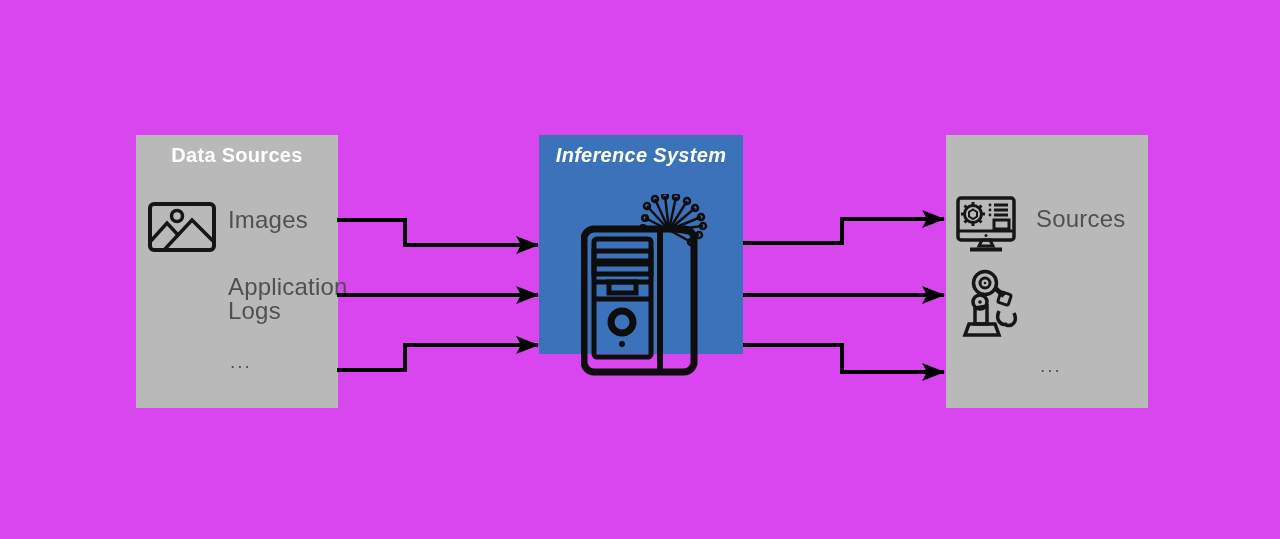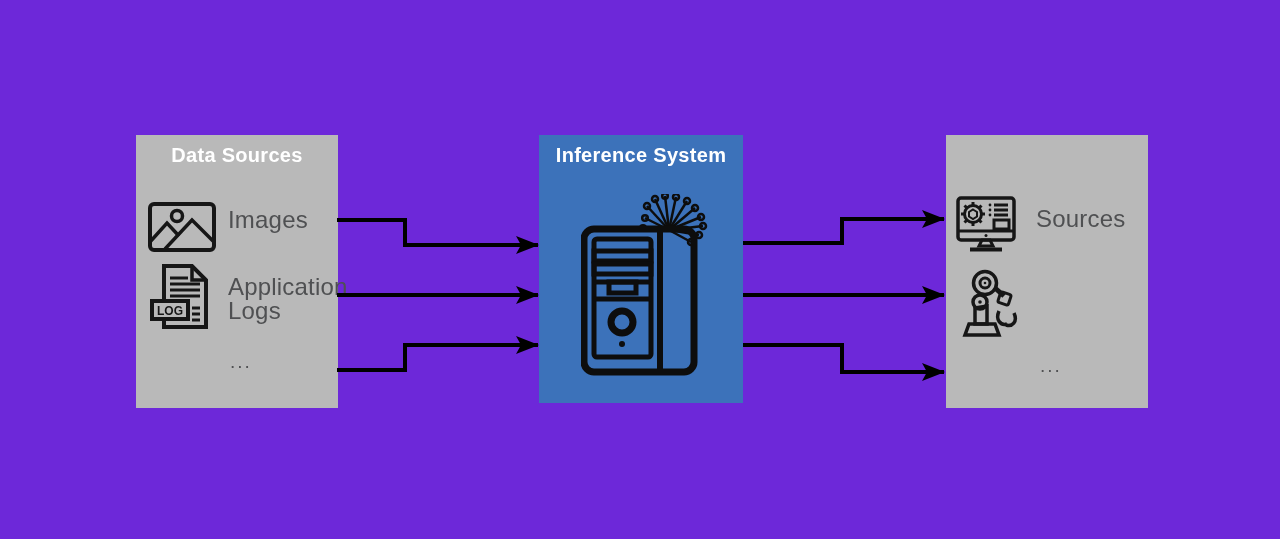--- a/index.html
+++ b/index.html
@@ -1,20 +1,20 @@
 <!DOCTYPE html>
 <html><head>
 <meta charset="utf-8">
 <style>
   html,body{margin:0;padding:0;background:#ffffff;}
   body{font-family:"Liberation Sans", sans-serif;}
-  .canvas{position:relative;width:1280px;height:539px;background:#6d28d9;overflow:hidden;}
+  .canvas{position:relative;width:1280px;height:539px;background:#d946ef;overflow:hidden;}
   .box{position:absolute;top:135px;}
   .box.gray{background:#b9b9b9;width:202px;height:273px;}
-  .box.blue{background:#3c72ba;width:204px;height:268px;}
+  .box.blue{background:#3c72ba;width:204px;height:219px;font-style:italic;}
   .box-title{display:block;text-align:center;padding-top:9px;color:#ffffff;
              font-size:20px;font-weight:700;letter-spacing:.3px;}
   .row-icon{position:absolute;}
   .row-label{position:absolute;color:#4f5052;font-size:24px;line-height:24px;letter-spacing:.2px;}
   .dots{font-size:19px;color:#4f5052;letter-spacing:2px;}
   svg{display:block;}
   .arrow-layer{position:absolute;left:0;top:0;pointer-events:none;}
   .tower{position:absolute;left:581px;top:194px;}
 </style>
 </head>
@@ -35,35 +35,20 @@
         <rect x="2" y="2" width="64" height="46" rx="4" fill="none" stroke="#161616" stroke-width="4"></rect>
         <circle cx="29" cy="14" r="5.5" fill="none" stroke="#161616" stroke-width="3.5"></circle>
         <g clip-path="url(#imgclip)">
           <path d="M1,41 L19,21 L31,34" fill="none" stroke="#161616" stroke-width="3.5"></path>
           <path d="M17,47 L44,18 L67,41" fill="none" stroke="#161616" stroke-width="3.5"></path>
         </g>
       </svg>
     </div>
     <div class="row-label" style="left:92px;top:73px;">Images</div>
 
-    <div class="row-icon" style="left:14px;top:128px;">
-      <svg width="62" height="70" viewBox="0 0 62 70">
-        <path d="M14,3 H42 L56,17 V64 H14 Z" fill="none" stroke="#161616" stroke-width="4"></path>
-        <path d="M42,3 V17 H56" fill="none" stroke="#161616" stroke-width="3.5"></path>
-        <line x1="20" y1="15" x2="38" y2="15" stroke="#161616" stroke-width="3"></line>
-        <line x1="20" y1="21" x2="50" y2="21" stroke="#161616" stroke-width="3"></line>
-        <line x1="20" y1="27" x2="50" y2="27" stroke="#161616" stroke-width="3"></line>
-        <line x1="20" y1="33" x2="50" y2="33" stroke="#161616" stroke-width="3"></line>
-        <line x1="42" y1="45" x2="50" y2="45" stroke="#161616" stroke-width="3"></line>
-        <line x1="42" y1="51" x2="50" y2="51" stroke="#161616" stroke-width="3"></line>
-        <line x1="42" y1="57" x2="50" y2="57" stroke="#161616" stroke-width="3"></line>
-        <rect x="2" y="38" width="36" height="18" fill="#b9b9b9" stroke="#161616" stroke-width="4"></rect>
-        <text x="20" y="52" text-anchor="middle" font-size="12" font-weight="700" font-family="Liberation Sans, sans-serif" fill="#161616">LOG</text>
-      </svg>
-    </div>
     <div class="row-label" style="left:92px;top:140px;width:116px;">Application Logs</div>
 
     <div class="row-label dots" style="left:94px;top:215px;">...</div>
   </div>
 
   <div class="box blue" style="left:539px;">
     <span class="box-title">Inference System</span>
   </div>
 
   <div class="tower">

